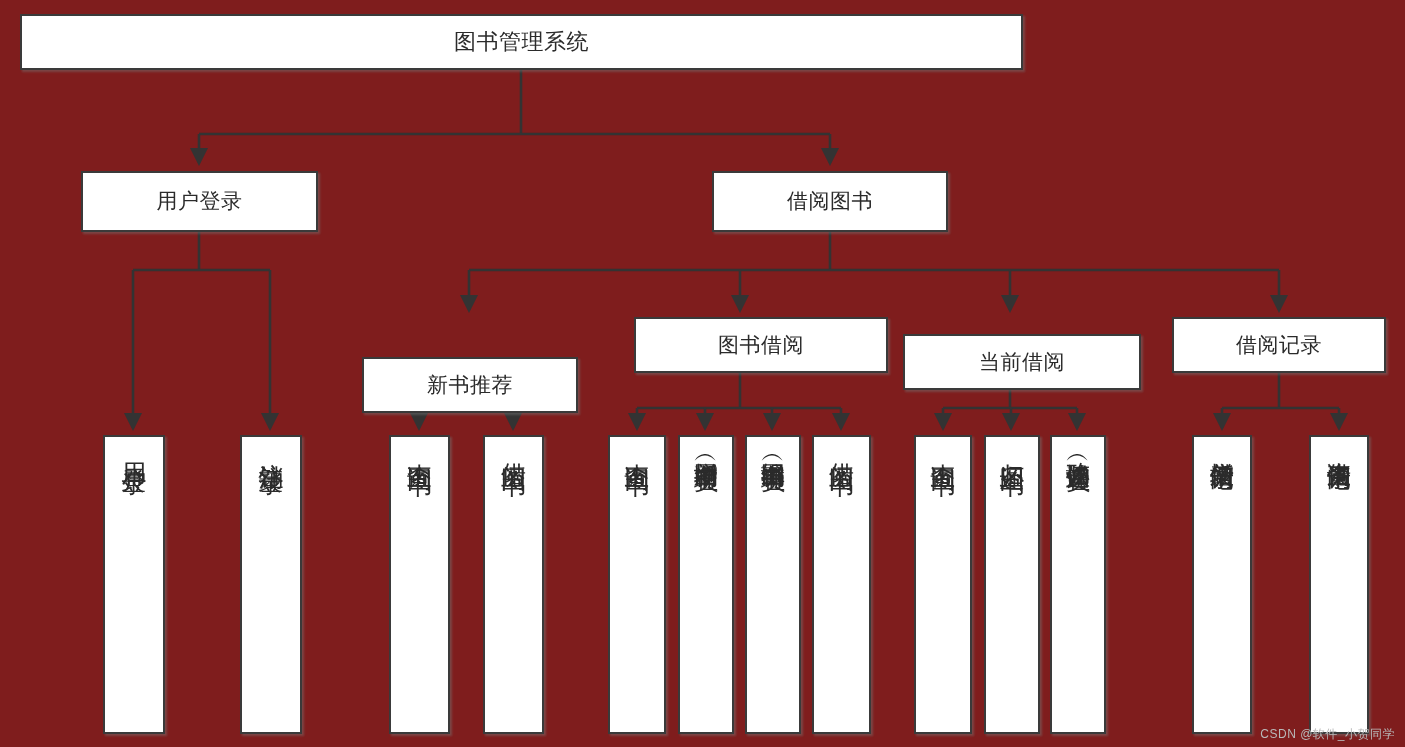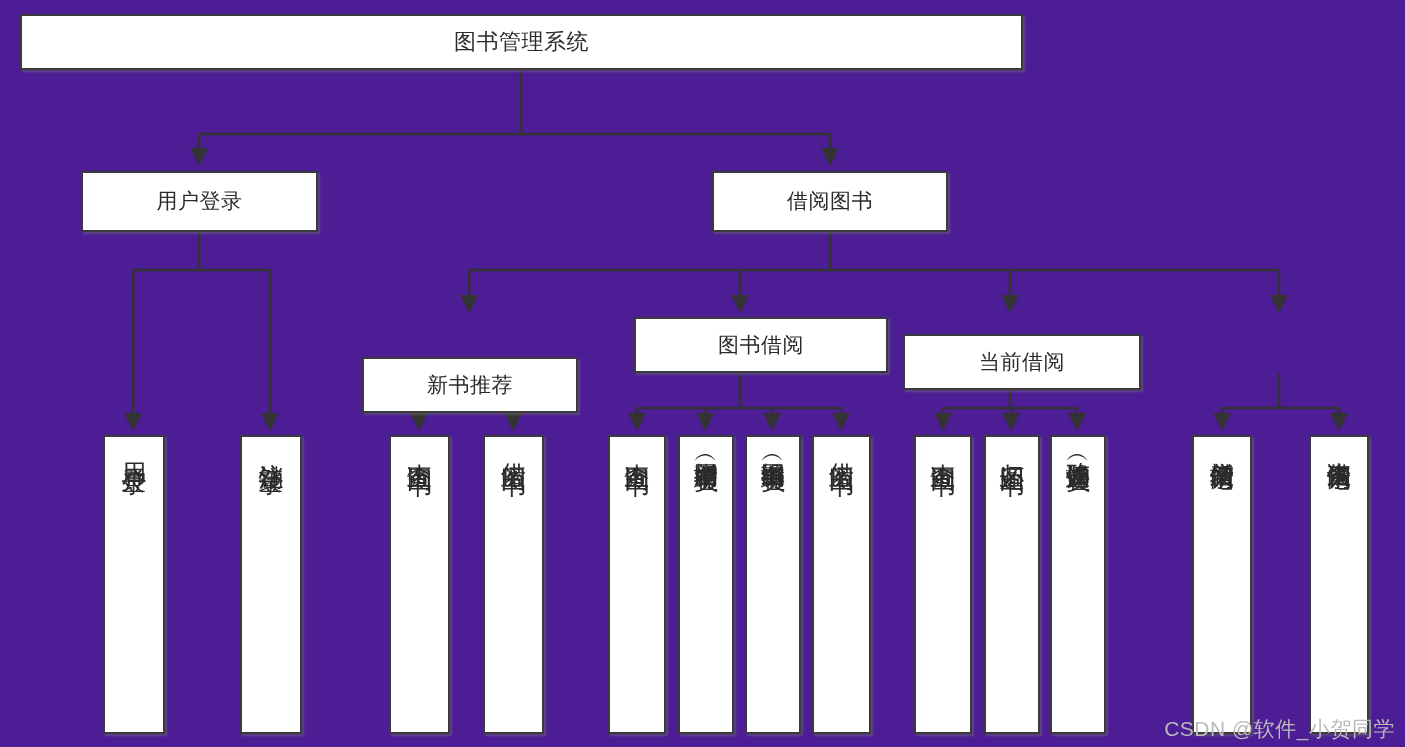--- a/index.html
+++ b/index.html
@@ -8,21 +8,21 @@
     padding: 0;
     background: #ffffff;
   }
   body {
     font-family: "Liberation Sans", "DejaVu Sans", sans-serif;
   }
   #canvas {
     position: relative;
     width: 1405px;
     height: 747px;
-    background: #4c1d95;
+    background: #7f1d1d;
     overflow: hidden;
   }
   
   #wires {
     position: absolute;
     left: 0;
     top: 0;
     width: 1405px;
     height: 747px;
     pointer-events: none;
@@ -71,21 +71,21 @@
   }
   .node.v.compact .label {
     font-size: 24px;
     letter-spacing: 1px;
   }
   
   #watermark {
     position: absolute;
     right: 10px;
     bottom: 4px;
-    font-size: 21px;
+    font-size: 12px;
     color: #b9b9b9;
     white-space: nowrap;
     letter-spacing: 0.5px;
   }
 </style>
 </head>
 <body>
 
 <div id="canvas">
 
@@ -156,20 +156,23 @@
   </div>
 
   <div class="node h" style="left:634px; top:317px; width:254px; height:56px;">
     <span class="label">图书借阅</span>
   </div>
 
   <div class="node h" style="left:903px; top:334px; width:238px; height:56px;">
     <span class="label">当前借阅</span>
   </div>
 
+  <div class="node h" style="left:1172px; top:317px; width:214px; height:56px;">
+    <span class="label">借阅记录</span>
+  </div>
 
   <div class="node v" style="left:103px; top:435px; width:62px; height:299px;">
     <span class="label">用户登录</span>
   </div>
 
   <div class="node v" style="left:240px; top:435px; width:62px; height:299px;">
     <span class="label">注销登录</span>
   </div>
 
   <div class="node v" style="left:389px; top:435px; width:61px; height:299px;">

